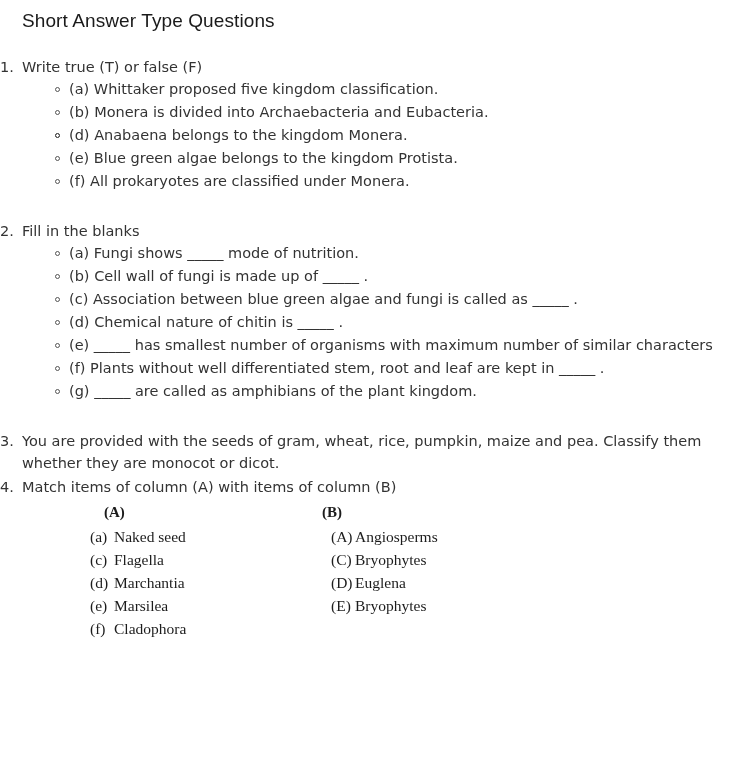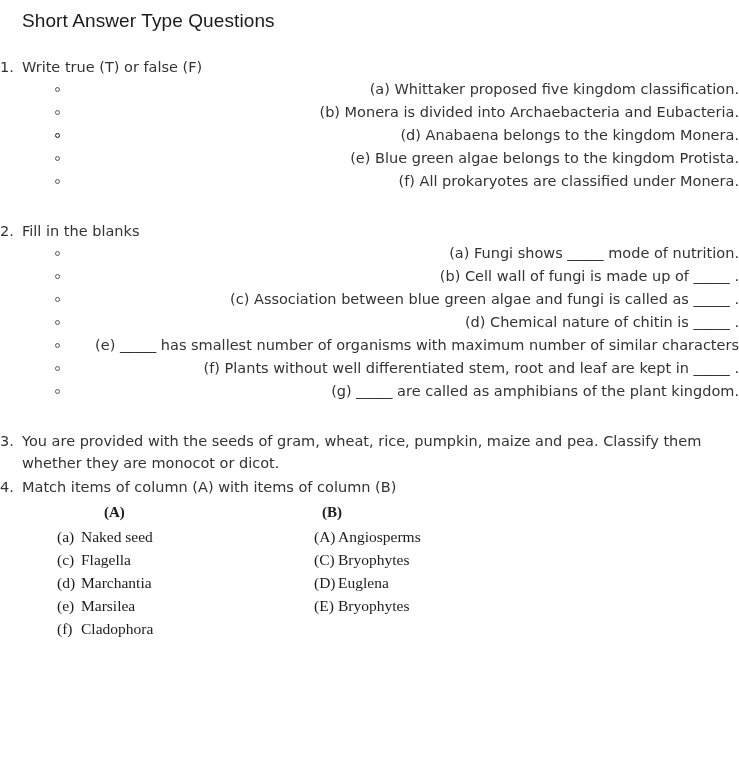--- a/index.html
+++ b/index.html
@@ -65,21 +65,20 @@
   .q-gap-top-1 { margin-top: 22px; }
   .q-gap-top-2 { margin-top: 27px; }
   .q-gap-top-3 { margin-top: 27px; }
   .q-gap-top-4 { margin-top: 2px; }
 
   
   .sublist {
     margin: 0;
     padding: 0;
     list-style: none;
-    text-align: right;
   }
   .sub-item {
     position: relative;
     margin: 0;
     padding: 0 0 0 47px;
     font-size: 14.5px;
     line-height: 23px;
     color: #333333;
   }
   .sub-item .bullet {
@@ -110,38 +109,39 @@
     position: absolute;
     font-size: 15px;
     font-weight: bold;
     font-family: "Liberation Serif", "DejaVu Serif", serif;
   }
   .match-head.col-a { left: 104px; }
   .match-head.col-b { left: 322px; }
 
   .match-rows {
     position: relative;
+    margin-left: 33px;
   }
   .match-row {
     position: relative;
     height: 23px;
     font-size: 15.5px;
     line-height: 23px;
   }
   .cell {
     position: absolute;
     white-space: nowrap;
     font-family: "Liberation Serif", "DejaVu Serif", serif;
   }
   .cell .tag {
     display: inline-block;
     min-width: 24px;
   }
   .cell.col-a { left: 57px; }
-  .cell.col-b { left: 314px; }
+  .cell.col-b { left: 298px; }
   .it { }
 </style>
 </head>
 <body>
 
 <div class="page">
 
   <h1 class="doc-title">Short Answer Type Questions</h1>
 
   <ol class="qlist">

